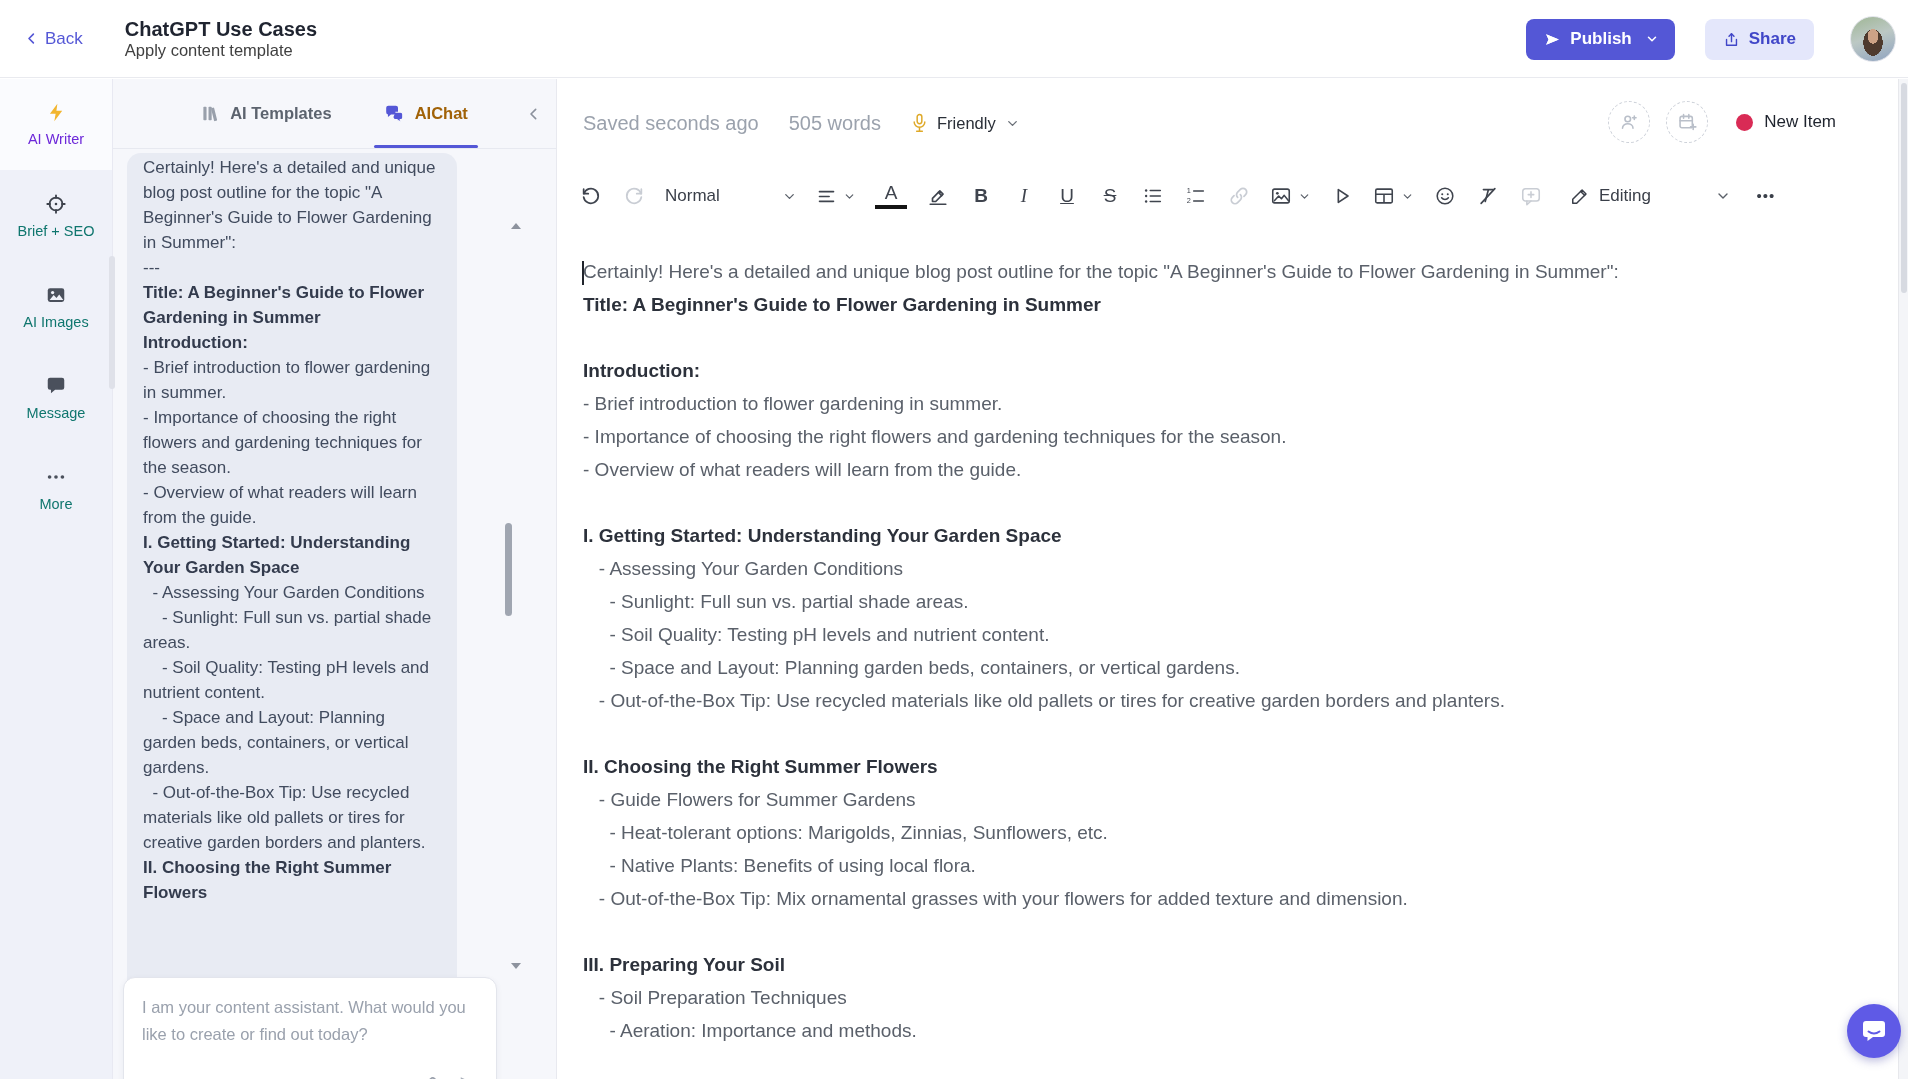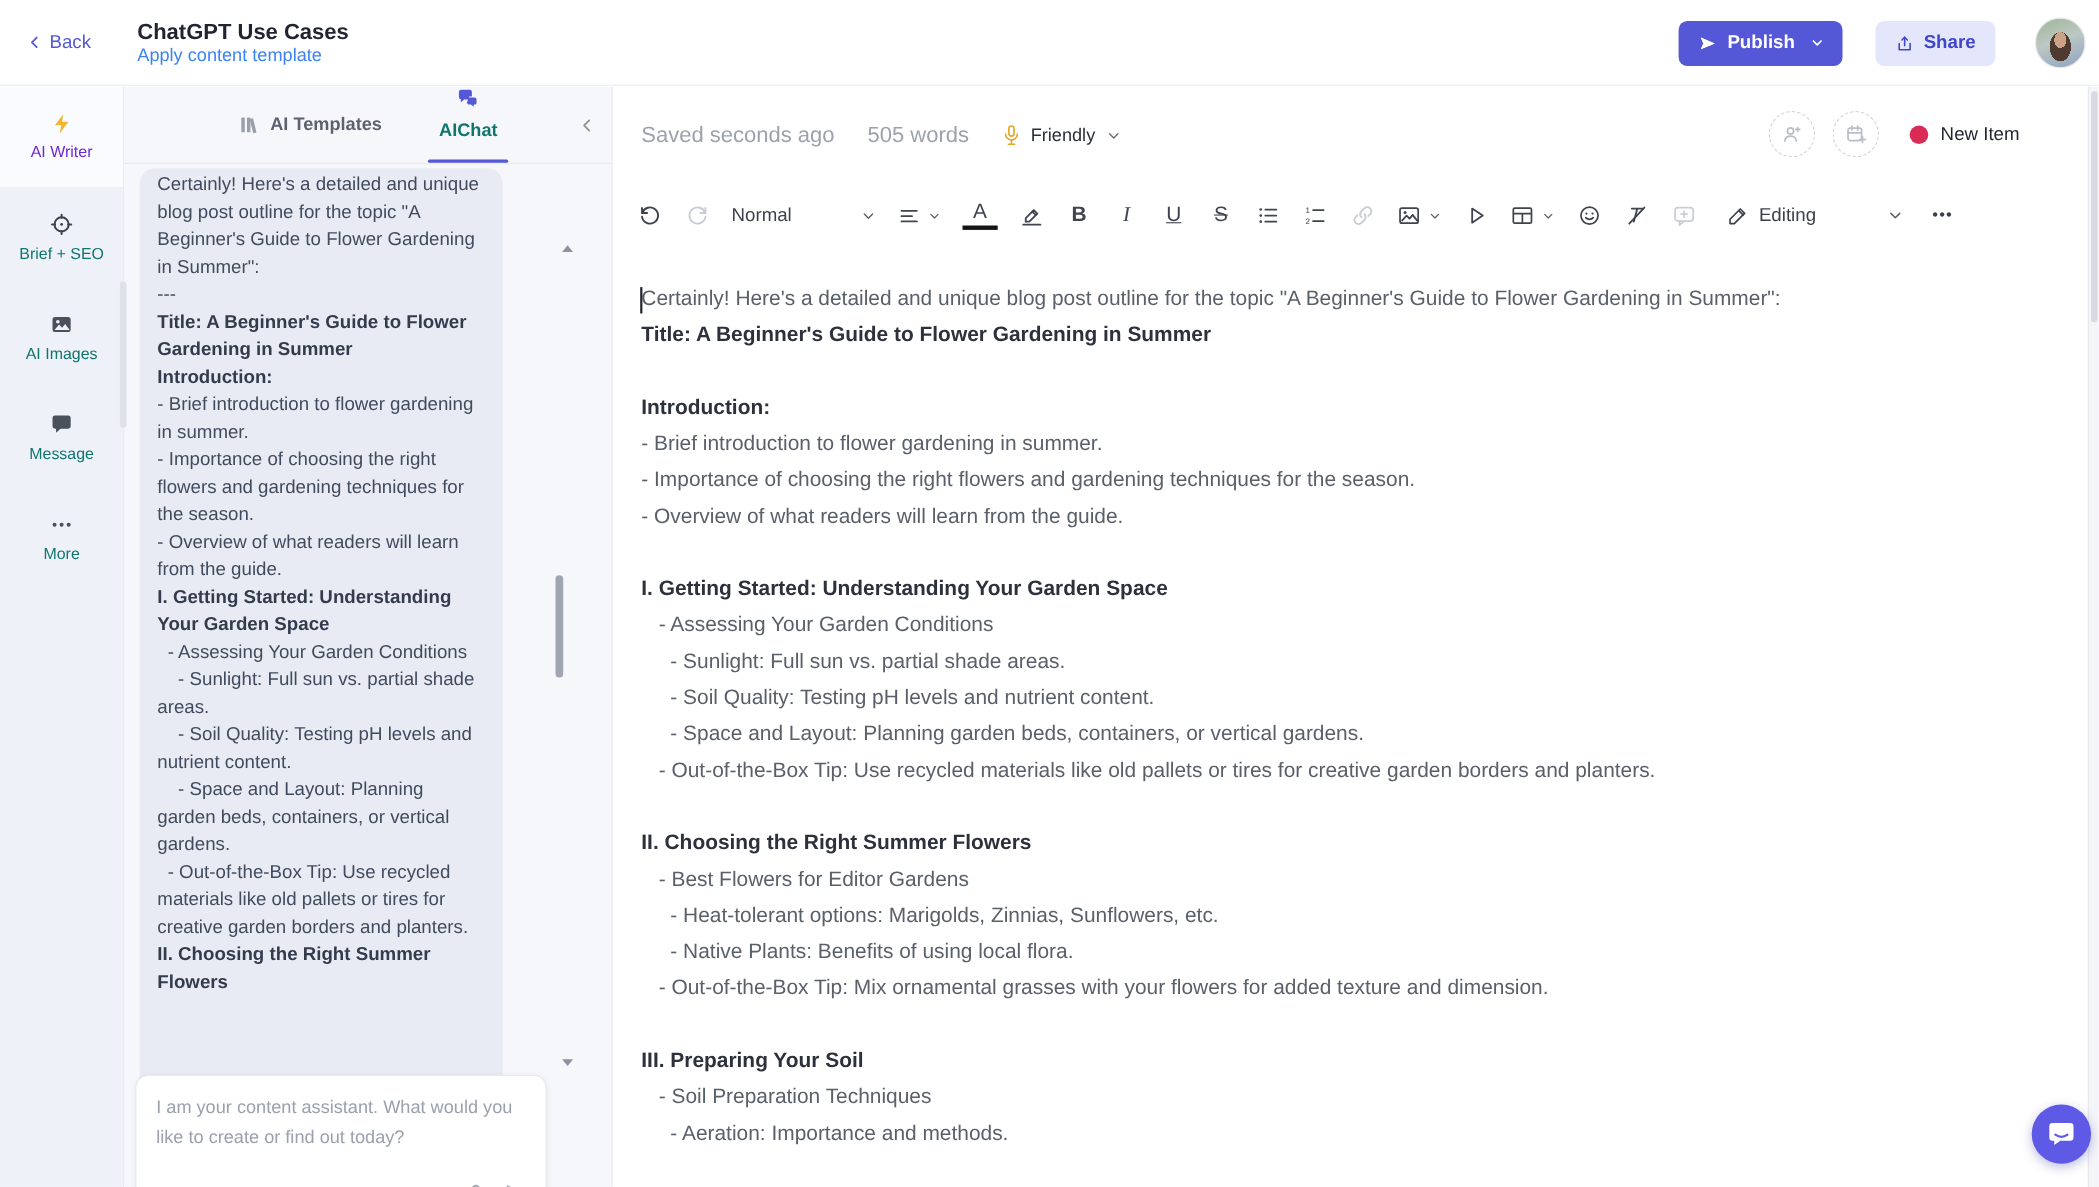--- a/index.html
+++ b/index.html
@@ -7,21 +7,21 @@
     font-family:"Liberation Sans","DejaVu Sans",sans-serif; }
   .app { position:relative; width:1908px; height:1079px; }
 
   
   .hdr { position:absolute; top:0; left:0; right:0; height:78px; background:#fff;
     border-bottom:1px solid #e9eaef; display:flex; align-items:center; }
   .back { display:flex; align-items:center; gap:6px; margin-left:24px; color:#5457d6;
     font-size:17px; cursor:pointer; }
   .titleblock { margin-left:42px; }
   .doc-title { font-size:20px; font-weight:bold; color:#1f2430; }
-  .apply-link { font-size:16.5px; color:#3b82f6; margin-top:0; cursor:pointer; }
+  .apply-link { font-size:16.5px; color:#404040; margin-top:0; cursor:pointer; }
   .hdr-right { position:absolute; right:0; top:0; height:78px; display:flex; align-items:center; }
   .btn-publish { display:flex; align-items:center; gap:9px; background:#5457d6; color:#fff;
     height:41px; padding:0 16px 0 18px; border-radius:8px; font-size:17px; font-weight:bold;
     border:none; cursor:pointer;margin-left:36px; }
   .btn-share { display:flex; align-items:center; gap:9px; background:#e4e7fb; color:#4046c8;
     height:41px; padding:0 18px; border-radius:8px; font-size:17px; font-weight:bold;
     border:none; cursor:pointer; margin-left:30px; }
   .avatar { width:46px; height:46px; border-radius:50%; margin:0 12px 0 36px; cursor:pointer;
     background:
       radial-gradient(ellipse 9px 12px at 50% 44%, #cda286 0 60%, rgba(0,0,0,0) 61%),
@@ -38,21 +38,21 @@
   .rail-item.active { background:#fafbfe; }
   .rail-item.active .lbl { color:#6d28d9; }
 
   
   .panel { position:absolute; top:79px; left:113px; width:444px; bottom:0; background:#f6f7fb;
     border-right:1px solid #e8e9ef; }
   .tabs { position:relative; height:70px; display:flex; align-items:center; justify-content:center;
     gap:52px; border-bottom:1px solid #e7e9f0; }
   .tab { position:relative; display:flex; align-items:center; gap:10px; font-size:16.5px;
     color:#5c636e; font-weight:bold; height:100%; cursor:pointer; }
-  .tab.active { color:#0f766e;flex-direction:column; }
+  .tab.active { color:#a16207; }
   .tab.active::after { content:""; position:absolute; left:-10px; right:-10px; bottom:0;
     height:3px; background:#5457d6; border-radius:2px; }
   .collapse { position:absolute; right:14px; top:50%; transform:translateY(-50%);
     color:#8b919c; cursor:pointer; line-height:0; }
 
   .thread { position:absolute; top:70px; left:0; right:0; bottom:0; }
   .msg-card { position:absolute; left:14px; top:4px; width:330px; height:855px;
     background:#e8ebf3; border-radius:14px; overflow:hidden; }
   .msg-head { height:44px; padding:14px 16px 0 16px; display:flex; align-items:center; }
   .sender { display:flex; align-items:center; gap:10px; font-size:17px; font-weight:bold;
@@ -484,21 +484,21 @@
         <p class="ed-line">- Overview of what readers will learn from the guide.</p>
         <p class="ed-line"></p>
         <p class="ed-line bold">I. Getting Started: Understanding Your Garden Space</p>
         <p class="ed-line">   - Assessing Your Garden Conditions</p>
         <p class="ed-line">     - Sunlight: Full sun vs. partial shade areas.</p>
         <p class="ed-line">     - Soil Quality: Testing pH levels and nutrient content.</p>
         <p class="ed-line">     - Space and Layout: Planning garden beds, containers, or vertical gardens.</p>
         <p class="ed-line">   - Out-of-the-Box Tip: Use recycled materials like old pallets or tires for creative garden borders and planters.</p>
         <p class="ed-line"></p>
         <p class="ed-line bold">II. Choosing the Right Summer Flowers</p>
-        <p class="ed-line">   - Best Flowers for Editor Gardens</p>
+        <p class="ed-line">   - Guide Flowers for Summer Gardens</p>
         <p class="ed-line">     - Heat-tolerant options: Marigolds, Zinnias, Sunflowers, etc.</p>
         <p class="ed-line">     - Native Plants: Benefits of using local flora.</p>
         <p class="ed-line">   - Out-of-the-Box Tip: Mix ornamental grasses with your flowers for added texture and dimension.</p>
         <p class="ed-line"></p>
         <p class="ed-line bold">III. Preparing Your Soil</p>
         <p class="ed-line">   - Soil Preparation Techniques</p>
         <p class="ed-line">     - Aeration: Importance and methods.</p>
       </div>
   </main>
 

